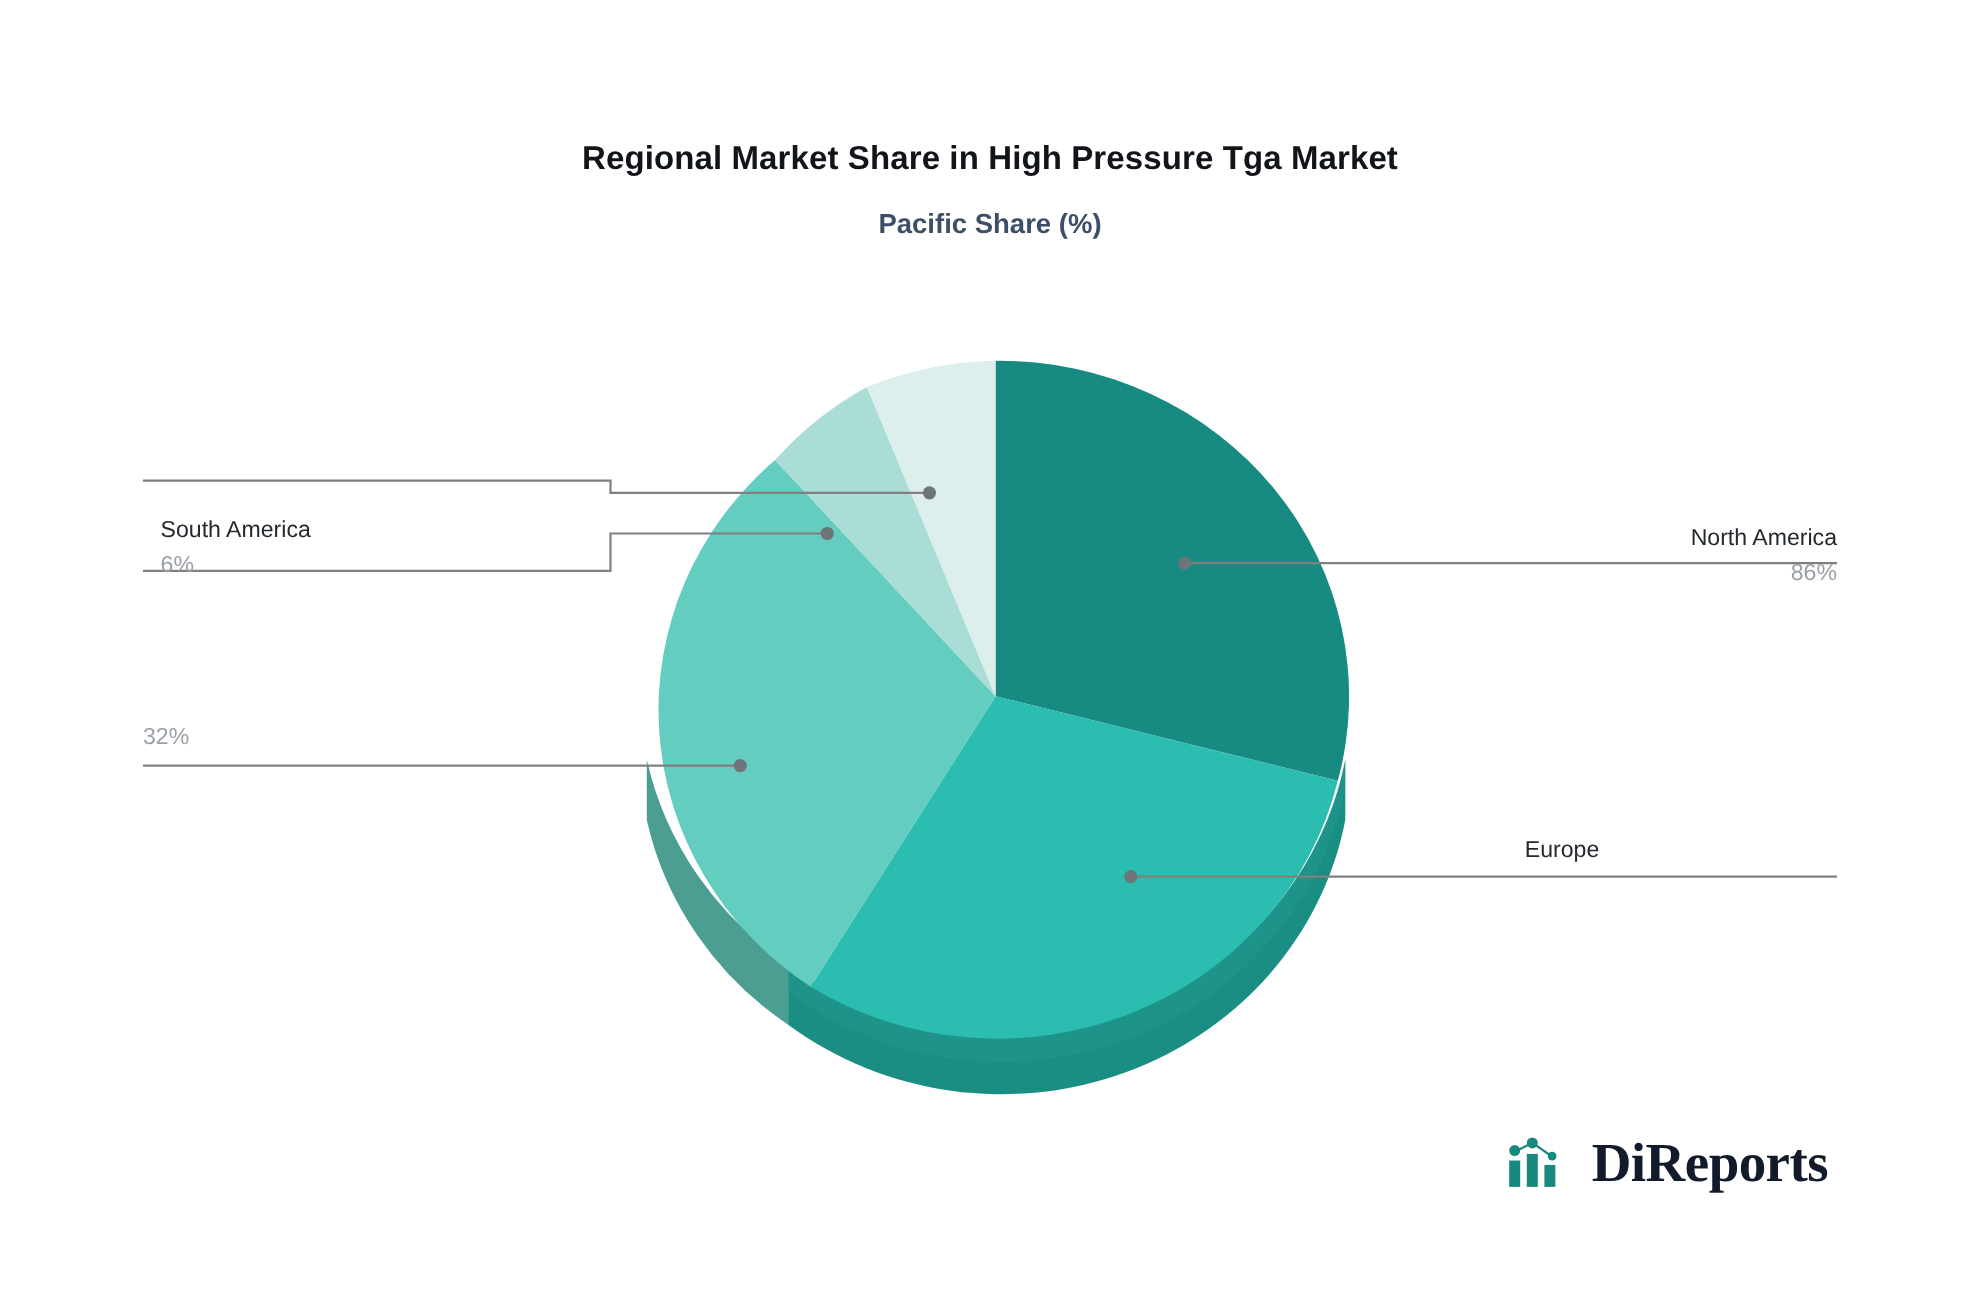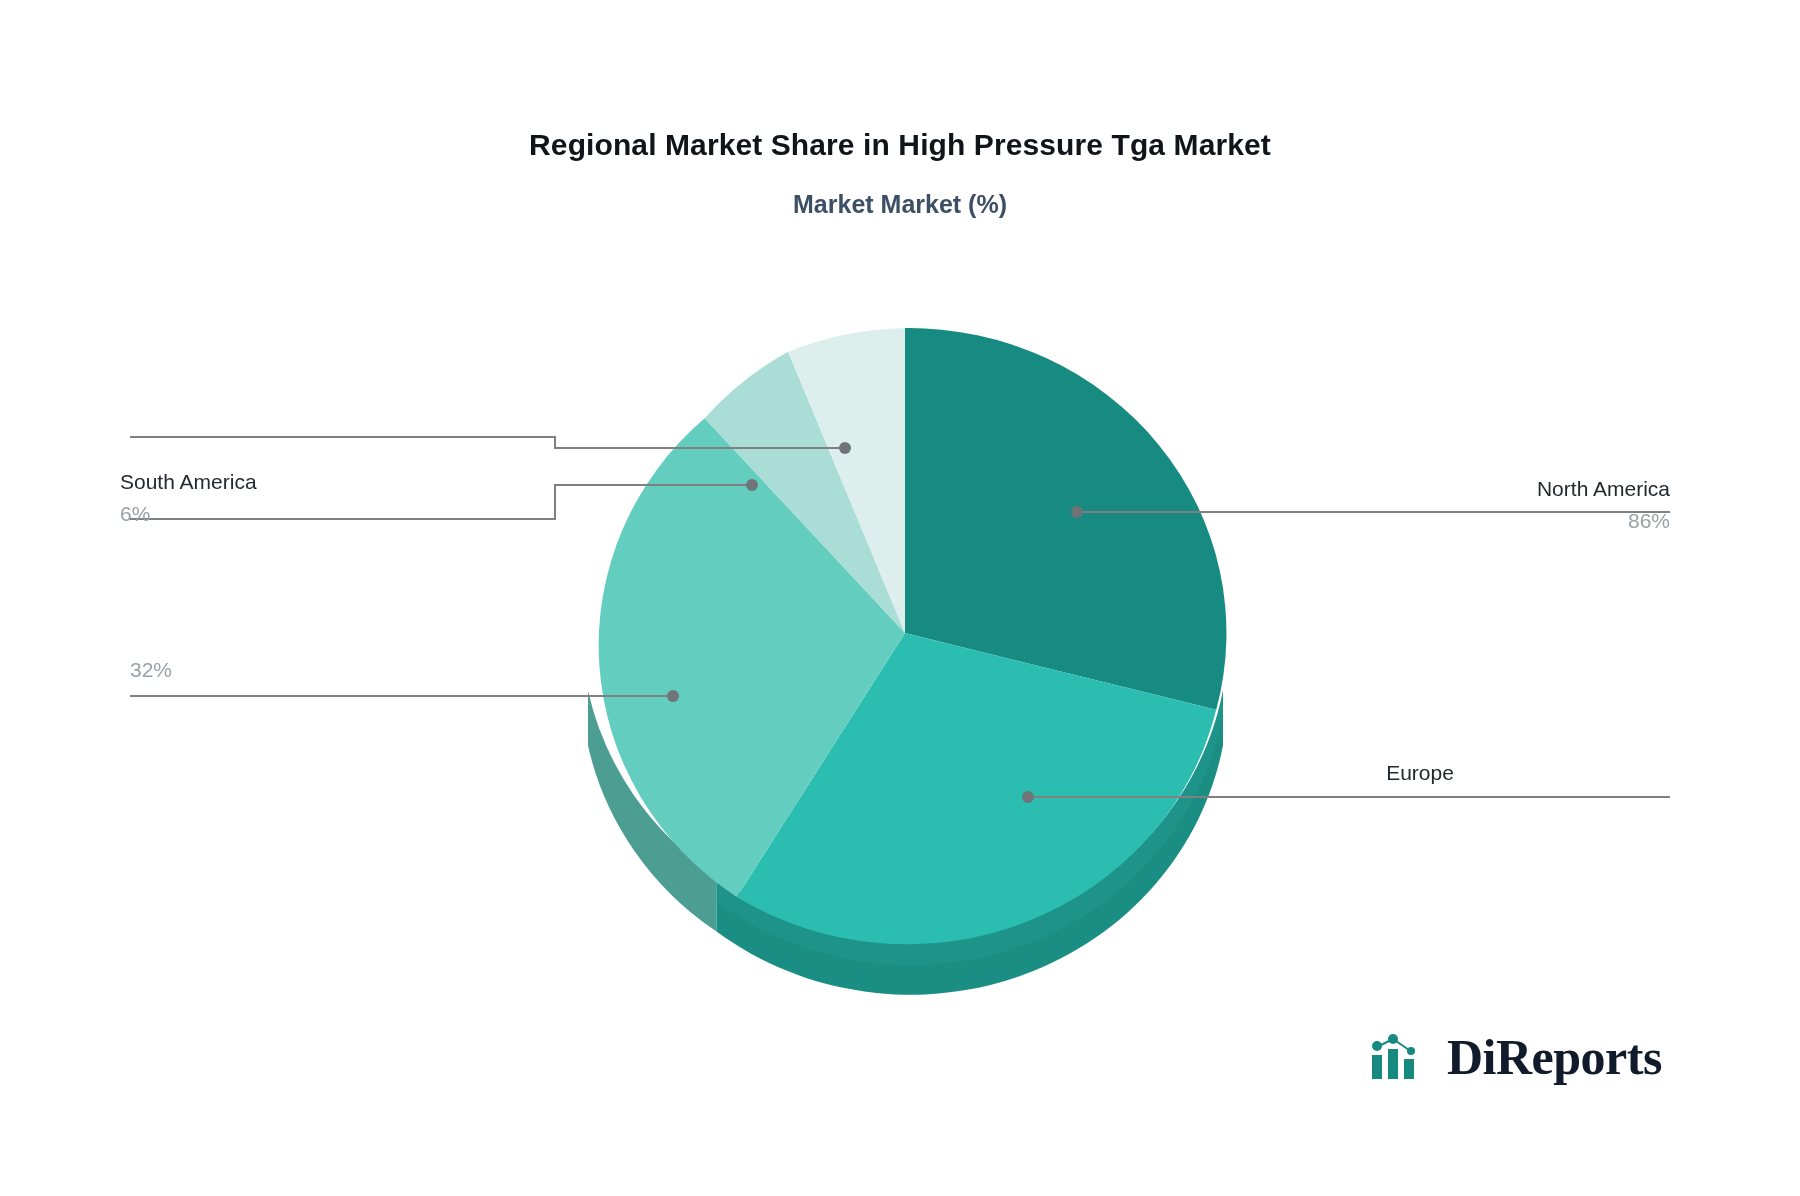--- a/index.html
+++ b/index.html
@@ -32,21 +32,21 @@
     line-height:30px;
   }
   .callout .pct {
     font-size:21px; color:#9aa0a6; white-space:nowrap;
     line-height:34px;
   }
   .callout.left { text-align:left; }
   .callout.right { text-align:right; }
 
   #cal-mea   { left:130px; top:385px;  width:420px; }
-  #cal-sa    { left:120px; top:467px;  width:420px; }
+  #cal-sa    { left:146px; top:467px;  width:420px; }
   #cal-ap    { left:130px; top:653px;  width:420px; }
   #cal-na    { left:1270px; top:474px; width:400px; }
   #cal-eu    { left:1220px; top:758px; width:400px;text-align:center; }
 
   
   #logo {
     position:absolute; left:1370px; top:1033px;
     display:flex; align-items:flex-end; gap:25px;
   }
   #logo .mark { position:relative; width:52px; height:48px; }
@@ -55,21 +55,21 @@
     font-size:50px; font-weight:bold; color:#121b2c;
     line-height:48px; letter-spacing:-0.5px;
   }
 </style>
 </head>
 <body>
 
 <div id="stage">
 
   <div class="title">Regional Market Share in High Pressure Tga Market</div>
-  <div class="subtitle">Market Market (%)</div>
+  <div class="subtitle">Pacific Share (%)</div>
 
   <svg class="pie" viewBox="0 0 1800 1196">
 
     <g>
 
       <path fill="#4c9e93" d="M 588.0 690.5
                A 318 305 0 0 0 716.5 876.5
                L 716.5 931.5
                A 318 305 0 0 1 588.0 745.5
                Z"></path>

